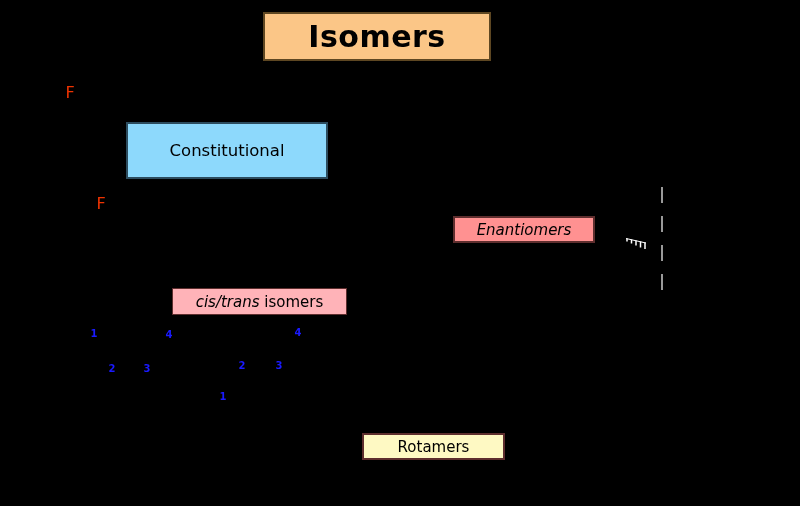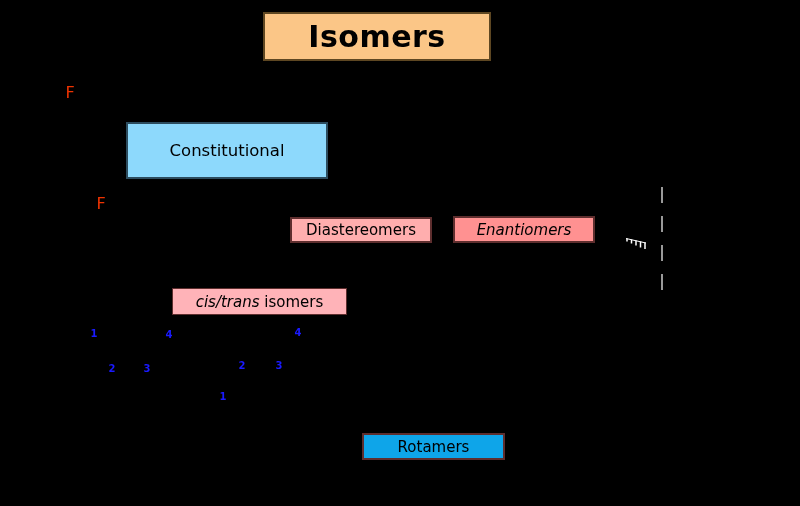--- a/index.html
+++ b/index.html
@@ -36,21 +36,21 @@
   .cistrans-box{
     left:172px;top:288px;width:175px;height:27px;
     background:#FFB3B8;border:1px solid #5e2e2e;font-size:15px;
   }
   .conformers-box{
     left:362px;top:361px;width:143px;height:27px;
     background:#FFB0B3;border:2px solid #5e2e2e;font-size:15px;
   }
   .rotamers-box{
     left:362px;top:433px;width:143px;height:27px;
-    background:#0ea5e9;border:2px solid #5e2e2e;font-size:15px;
+    background:#fef9c3;border:2px solid #5e2e2e;font-size:15px;
   }
   .fluorine{
     position:absolute;color:#EF3300;font-size:16px;line-height:1;
     transform:translate(-50%,-50%);
   }
   .f1{left:70px;top:93px;}
   .f2{left:101px;top:204px;}
   .cnum{
     position:absolute;color:#1a1aff;font-size:10px;font-weight:bold;line-height:1;
     transform:translate(-50%,-50%);
@@ -75,23 +75,20 @@
 
   <div class="box title-box">
     <span>Isomers</span>
   </div>
 
   <div class="box two-line constitutional-box">
     <span>Constitutional</span>
   </div>
 
 
-  <div class="box diastereomers-box">
-    <span>Diastereomers</span>
-  </div>
 
   <div class="box enantiomers-box">
     <span>Enantiomers</span>
   </div>
 
   <div class="box cistrans-box">
     <span><span class="italic">cis/trans</span><span> isomers</span></span>
   </div>
 
 

